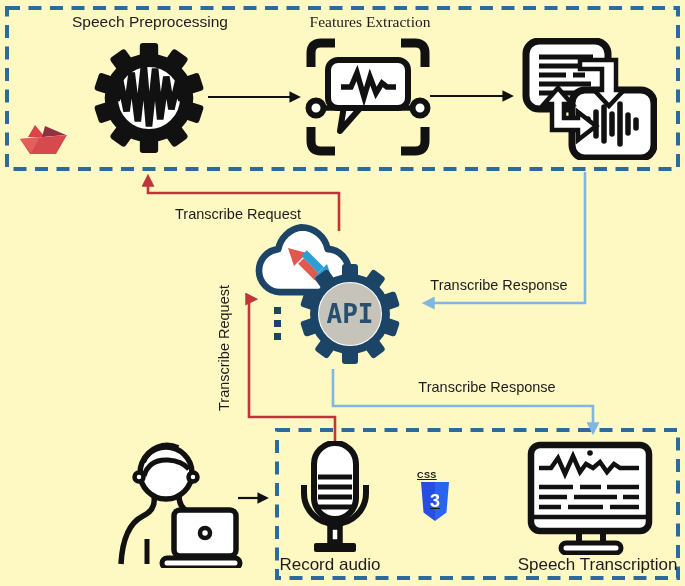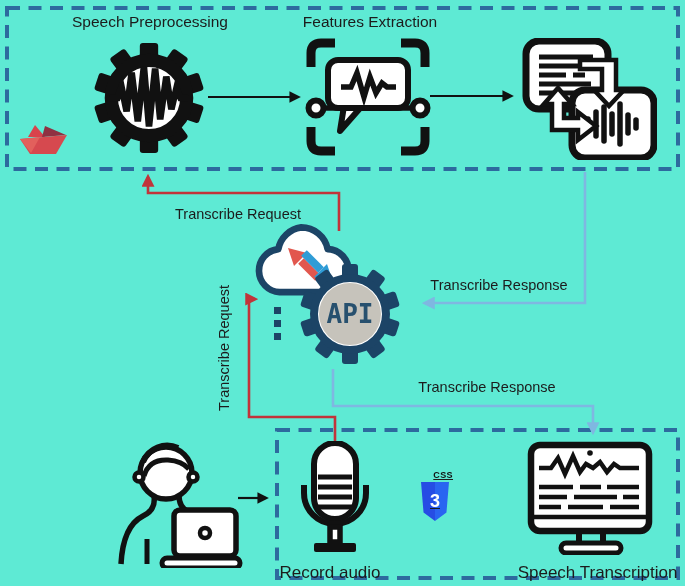--- a/index.html
+++ b/index.html
@@ -1,24 +1,24 @@
 <!DOCTYPE html>
 <html><head>
 <meta charset="utf-8">
 <style>
   html,body{margin:0;padding:0;background:#fff;}
-  .canvas{position:relative;width:685px;height:586px;background:#5eead4;overflow:hidden;
+  .canvas{position:relative;width:685px;height:586px;background:#fef9c3;overflow:hidden;
           font-family:"Liberation Sans",sans-serif;color:#1c1c1c;}
   .bg{position:absolute;left:0;top:0;z-index:1;}
   .icon{position:absolute;z-index:2;}
   .lbl{position:absolute;z-index:3;font-size:15.5px;text-align:center;white-space:nowrap;}
   .arrowlbl{font-size:14.5px;}
-  .biglbl{font-size:17px;margin-top:8px;}
+  .biglbl{font-size:17px;}
   .vlabel{transform:rotate(-90deg);}
-  .badge{position:absolute;z-index:3;width:36px;text-align:right;text-decoration:underline;}
+  .badge{position:absolute;z-index:3;width:36px;text-align:left;text-decoration:underline;}
   .badge-title{display:block;font-size:9px;font-weight:bold;letter-spacing:.4px;color:#111;line-height:10px;}
   .badge-shield{width:28px;height:39px;margin:2px auto 0;display:flex;align-items:center;justify-content:center;
     clip-path:polygon(0 0,100% 0,91% 78%,50% 100%,9% 78%);color:#fff;font-weight:bold;font-size:18px;}
   .shield-css{background:linear-gradient(90deg,#264de4 50%,#2965f1 50%);}
   .shield-html{background:linear-gradient(90deg,#e44d26 50%,#f16529 50%);}
 </style>
 </head>
 <body>
 
 <div class="canvas">
@@ -40,21 +40,21 @@
     <path d="M208,97 H298" fill="none" stroke="#111" stroke-width="2.2" marker-end="url(#mk-black)"></path>
     <path d="M430,96 H511" fill="none" stroke="#111" stroke-width="2.2" marker-end="url(#mk-black)"></path>
     <path d="M238,498 H266" fill="none" stroke="#111" stroke-width="2.2" marker-end="url(#mk-black)"></path>
     <path d="M339,231 V193 H148 V177" fill="none" stroke="#c1343a" stroke-width="2.6" marker-end="url(#mk-red)"></path>
     <path d="M335,443 V417 H249 V299 H255" fill="none" stroke="#c1343a" stroke-width="2.6" marker-end="url(#mk-red)"></path>
     <path d="M585,172 V303 H425" fill="none" stroke="#7fb7e1" stroke-width="2.6" marker-end="url(#mk-blue)"></path>
     <path d="M333,369 V406 H593 V432" fill="none" stroke="#7fb7e1" stroke-width="2.6" marker-end="url(#mk-blue)"></path>
   </svg>
 
   <div class="lbl" style="left:50px;top:13px;width:200px;">Speech Preprocessing</div>
-  <div class="lbl" style="left:270px;top:13px;width:200px;">Features Extraction</div>
+  <div class="lbl" style="left:270px;top:13px;width:200px;font-family:Liberation Serif, serif;">Features Extraction</div>
 
   <div class="lbl arrowlbl" style="left:158px;top:206px;width:160px;">Transcribe Request</div>
   <div class="lbl arrowlbl" style="left:424px;top:277px;width:150px;">Transcribe Response</div>
   <div class="lbl arrowlbl" style="left:412px;top:379px;width:150px;">Transcribe Response</div>
   <div class="lbl arrowlbl vlabel" style="left:154px;top:340px;width:140px;">Transcribe Request</div>
 
   <div class="lbl biglbl" style="left:250px;top:555px;width:160px;">Record audio</div>
   <div class="lbl biglbl" style="left:515px;top:555px;width:165px;">Speech Transcription</div>
 
   <svg class="icon" style="left:18px;top:124px;" width="52" height="36" viewBox="0 0 52 36">

